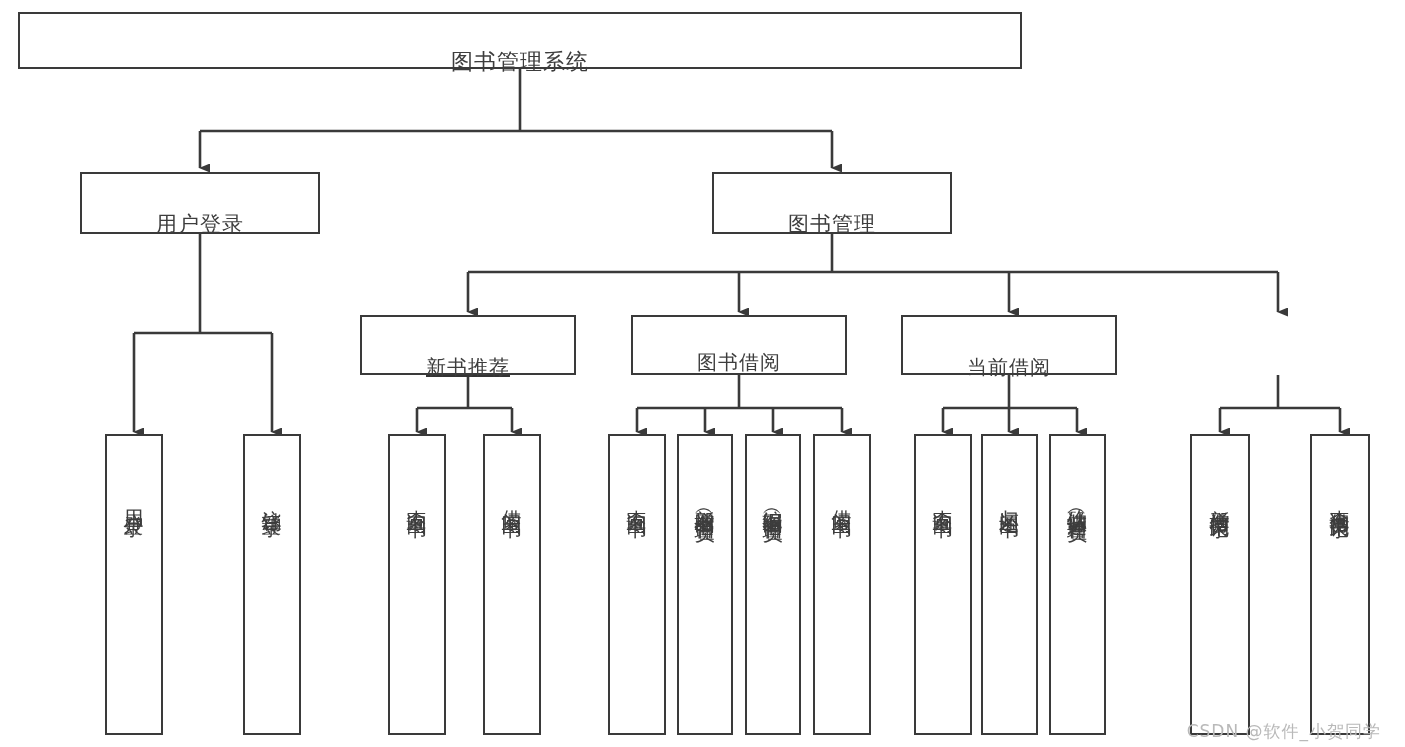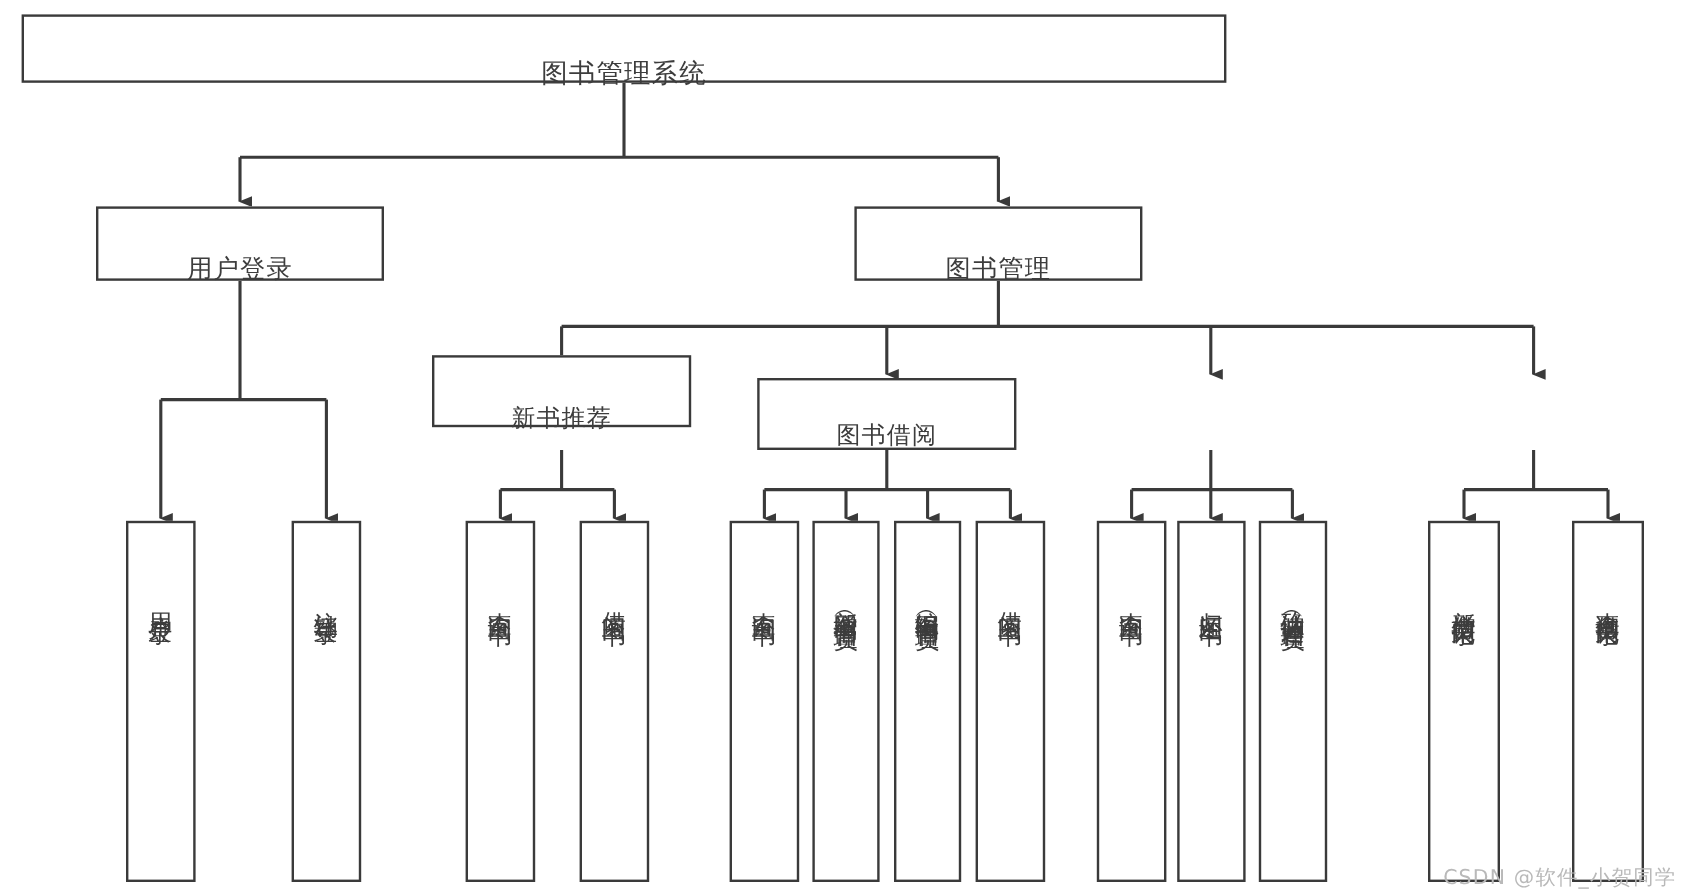--- a/index.html
+++ b/index.html
@@ -60,21 +60,21 @@
     line-height: 1;
     letter-spacing: 3px;
     white-space: nowrap;
     max-height: 276px;
   }
   .node.leaf.tall .label {
     letter-spacing: 2px;
   }
   .watermark {
     position: absolute;
-    right: 8px;
+    right: 24px;
     bottom: 4px;
     font-size: 17px;
     color: #b9b9b9;
     letter-spacing: 1px;
     white-space: nowrap;
     font-family: "DejaVu Sans", "Liberation Sans", sans-serif;
     text-align: center;
   }
 </style>
 </head>
@@ -136,26 +136,29 @@
     <span class="label">图书管理系统</span>
   </div>
 
   <div class="node lvl1" style="left:80px; top:172px; width:240px; height:62px;">
     <span class="label">用户登录</span>
   </div>
   <div class="node lvl1" style="left:712px; top:172px; width:240px; height:62px;justify-content:center;">
     <span class="label">图书管理</span>
   </div>
 
-  <div class="node lvl2" style="left:360px; top:296px; width:216px; height:60px;">
+  <div class="node lvl2" style="left:360px; top:315px; width:216px; height:60px;text-decoration:underline;">
     <span class="label">新书推荐</span>
   </div>
   <div class="node lvl2" style="left:631px; top:315px; width:216px; height:60px;align-items:flex-end;">
     <span class="label">图书借阅</span>
   </div>
+  <div class="node lvl2" style="left:901px; top:315px; width:216px; height:60px;">
+    <span class="label">当前借阅</span>
+  </div>
 
   <div class="node leaf" style="left:105px; top:434px; width:58px; height:301px;">
     <span class="label">用户登录</span>
   </div>
   <div class="node leaf" style="left:243px; top:434px; width:58px; height:301px;">
     <span class="label">注销登录</span>
   </div>
 
   <div class="node leaf" style="left:388px; top:434px; width:58px; height:301px;">
     <span class="label">查询图书</span>

